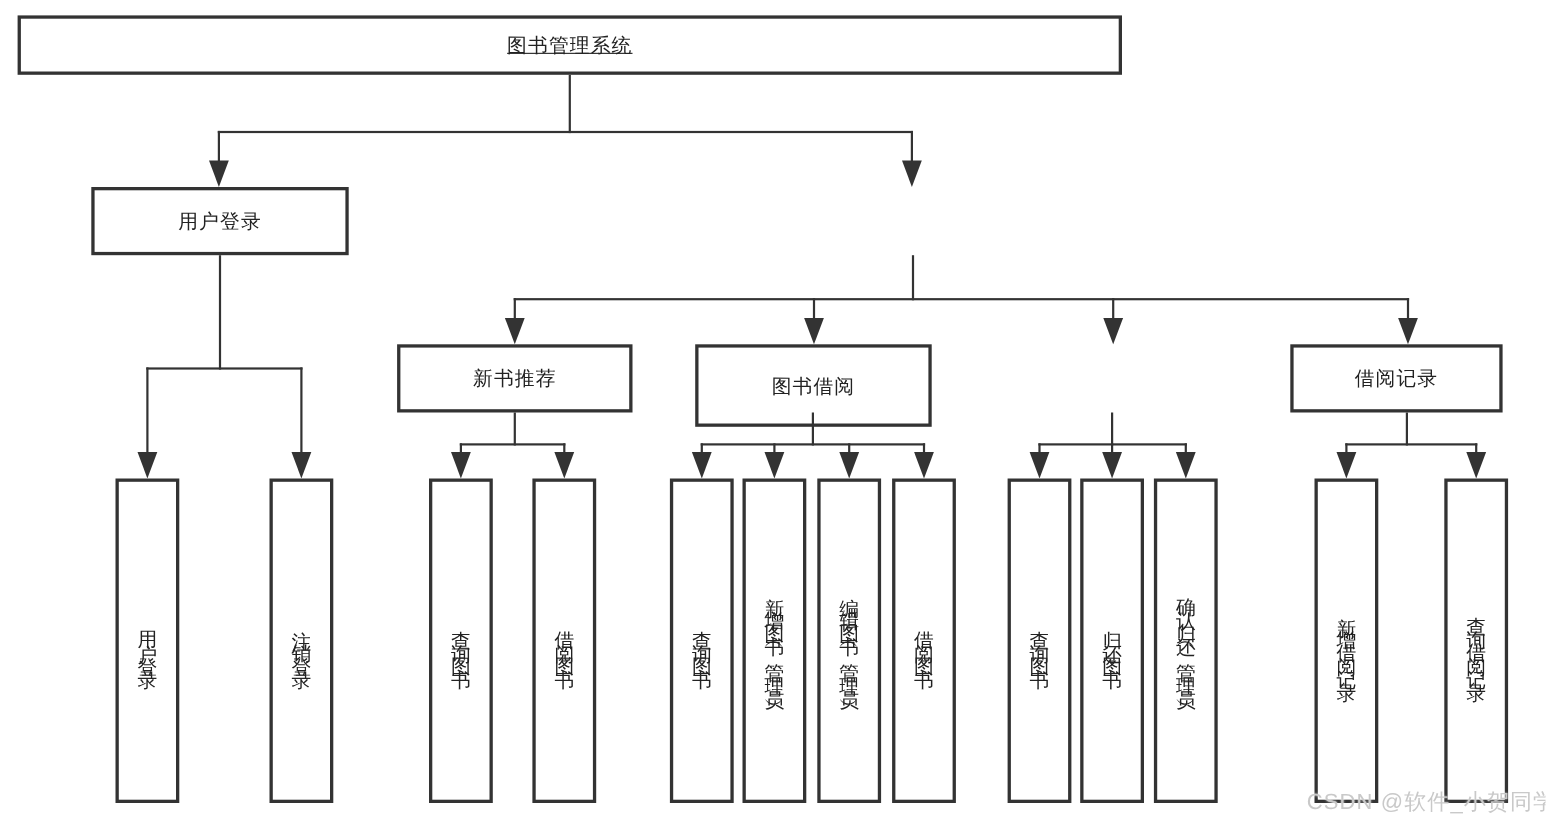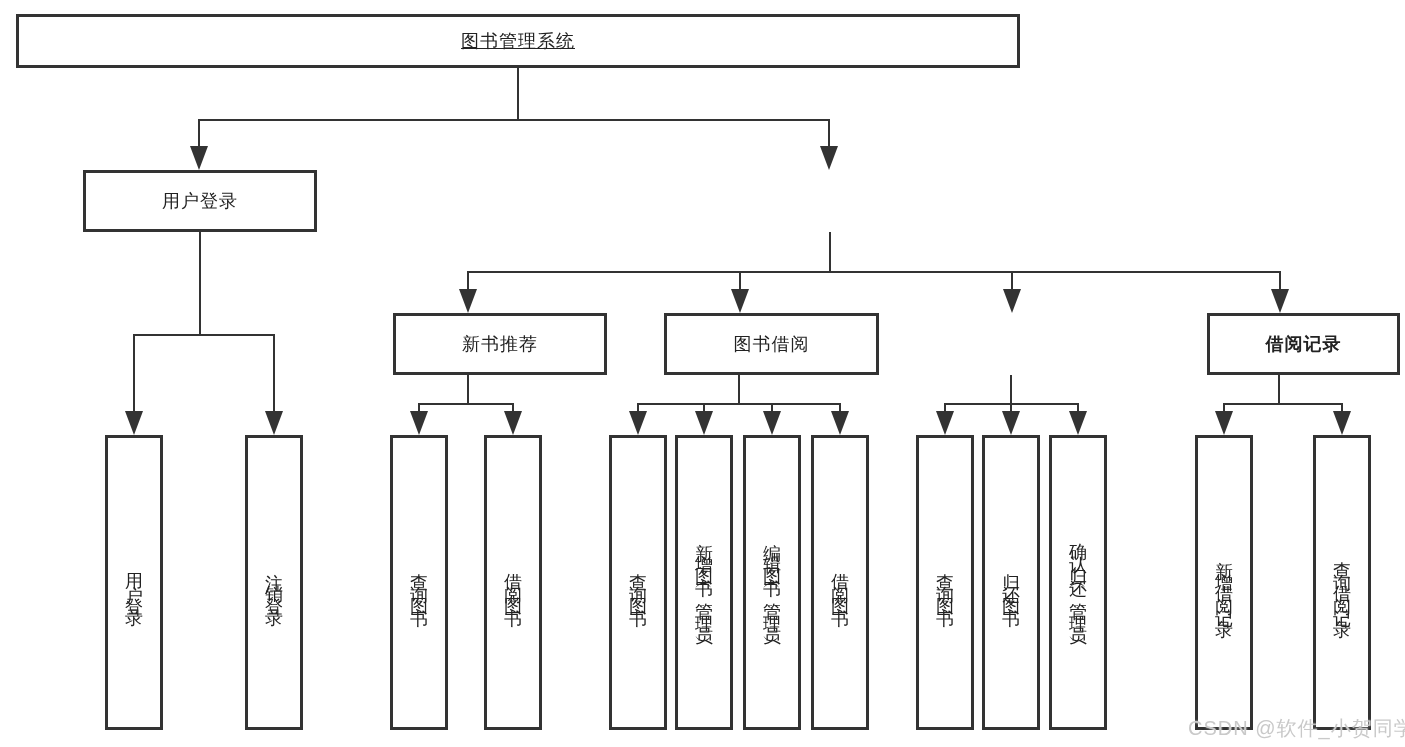--- a/index.html
+++ b/index.html
@@ -93,27 +93,27 @@
   <div class="hl" style="left:467px;top:271px;width:814px;"></div>
   <div class="vl" style="left:467px;top:271px;height:20px;"></div>
   <div class="arr" style="left:459px;top:289px;"></div>
   <div class="vl" style="left:739px;top:271px;height:20px;"></div>
   <div class="arr" style="left:731px;top:289px;"></div>
   <div class="vl" style="left:1011px;top:271px;height:20px;"></div>
   <div class="arr" style="left:1003px;top:289px;"></div>
   <div class="vl" style="left:1279px;top:271px;height:20px;"></div>
   <div class="arr" style="left:1271px;top:289px;"></div>
 
-  <div class="hbox" style="left:361px;top:313px;width:214px;height:62px;margin-left:32px;">
+  <div class="hbox" style="left:361px;top:313px;width:214px;height:62px;">
     <span>新书推荐</span>
   </div>
-  <div class="hbox" style="left:664px;top:313px;width:215px;height:62px;">
+  <div class="hbox" style="left:632px;top:313px;width:215px;height:75px;">
     <span>图书借阅</span>
   </div>
-  <div class="hbox" style="left:1207px;top:313px;width:193px;height:62px;font-weight:bold;">
+  <div class="hbox" style="left:1173px;top:313px;width:193px;height:62px;">
     <span>借阅记录</span>
   </div>
 
   <div class="vl" style="left:467px;top:375px;height:30px;"></div>
   <div class="hl" style="left:418px;top:403px;width:96px;"></div>
   <div class="vl" style="left:418px;top:403px;height:10px;"></div>
   <div class="arr" style="left:410px;top:411px;"></div>
   <div class="vl" style="left:512px;top:403px;height:10px;"></div>
   <div class="arr" style="left:504px;top:411px;"></div>
 

